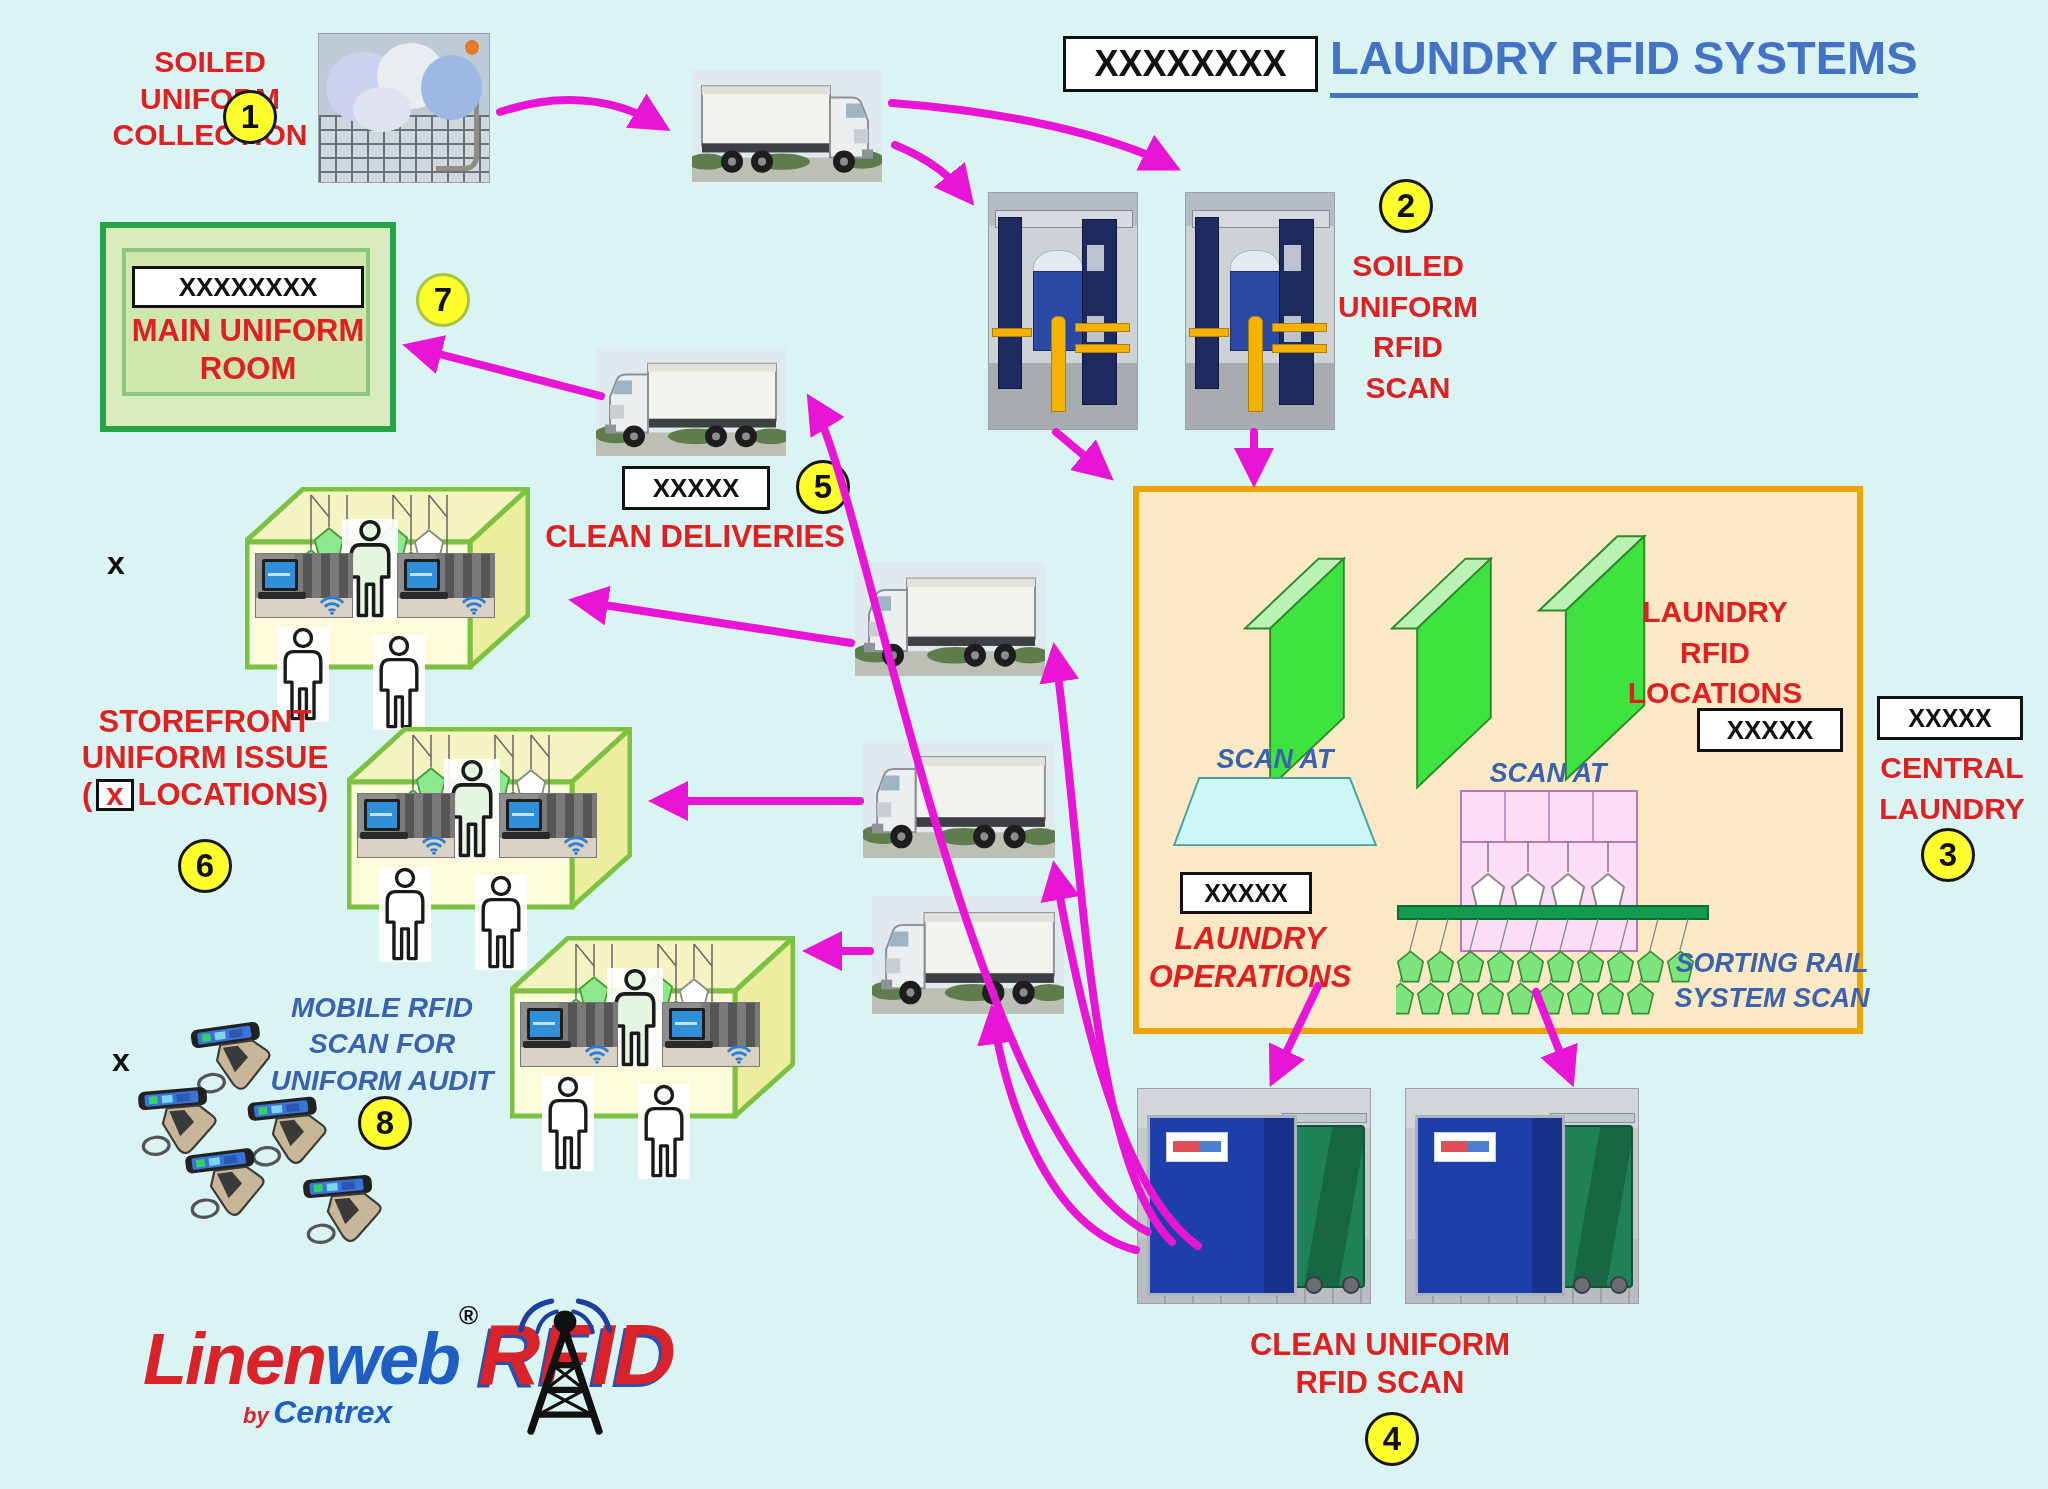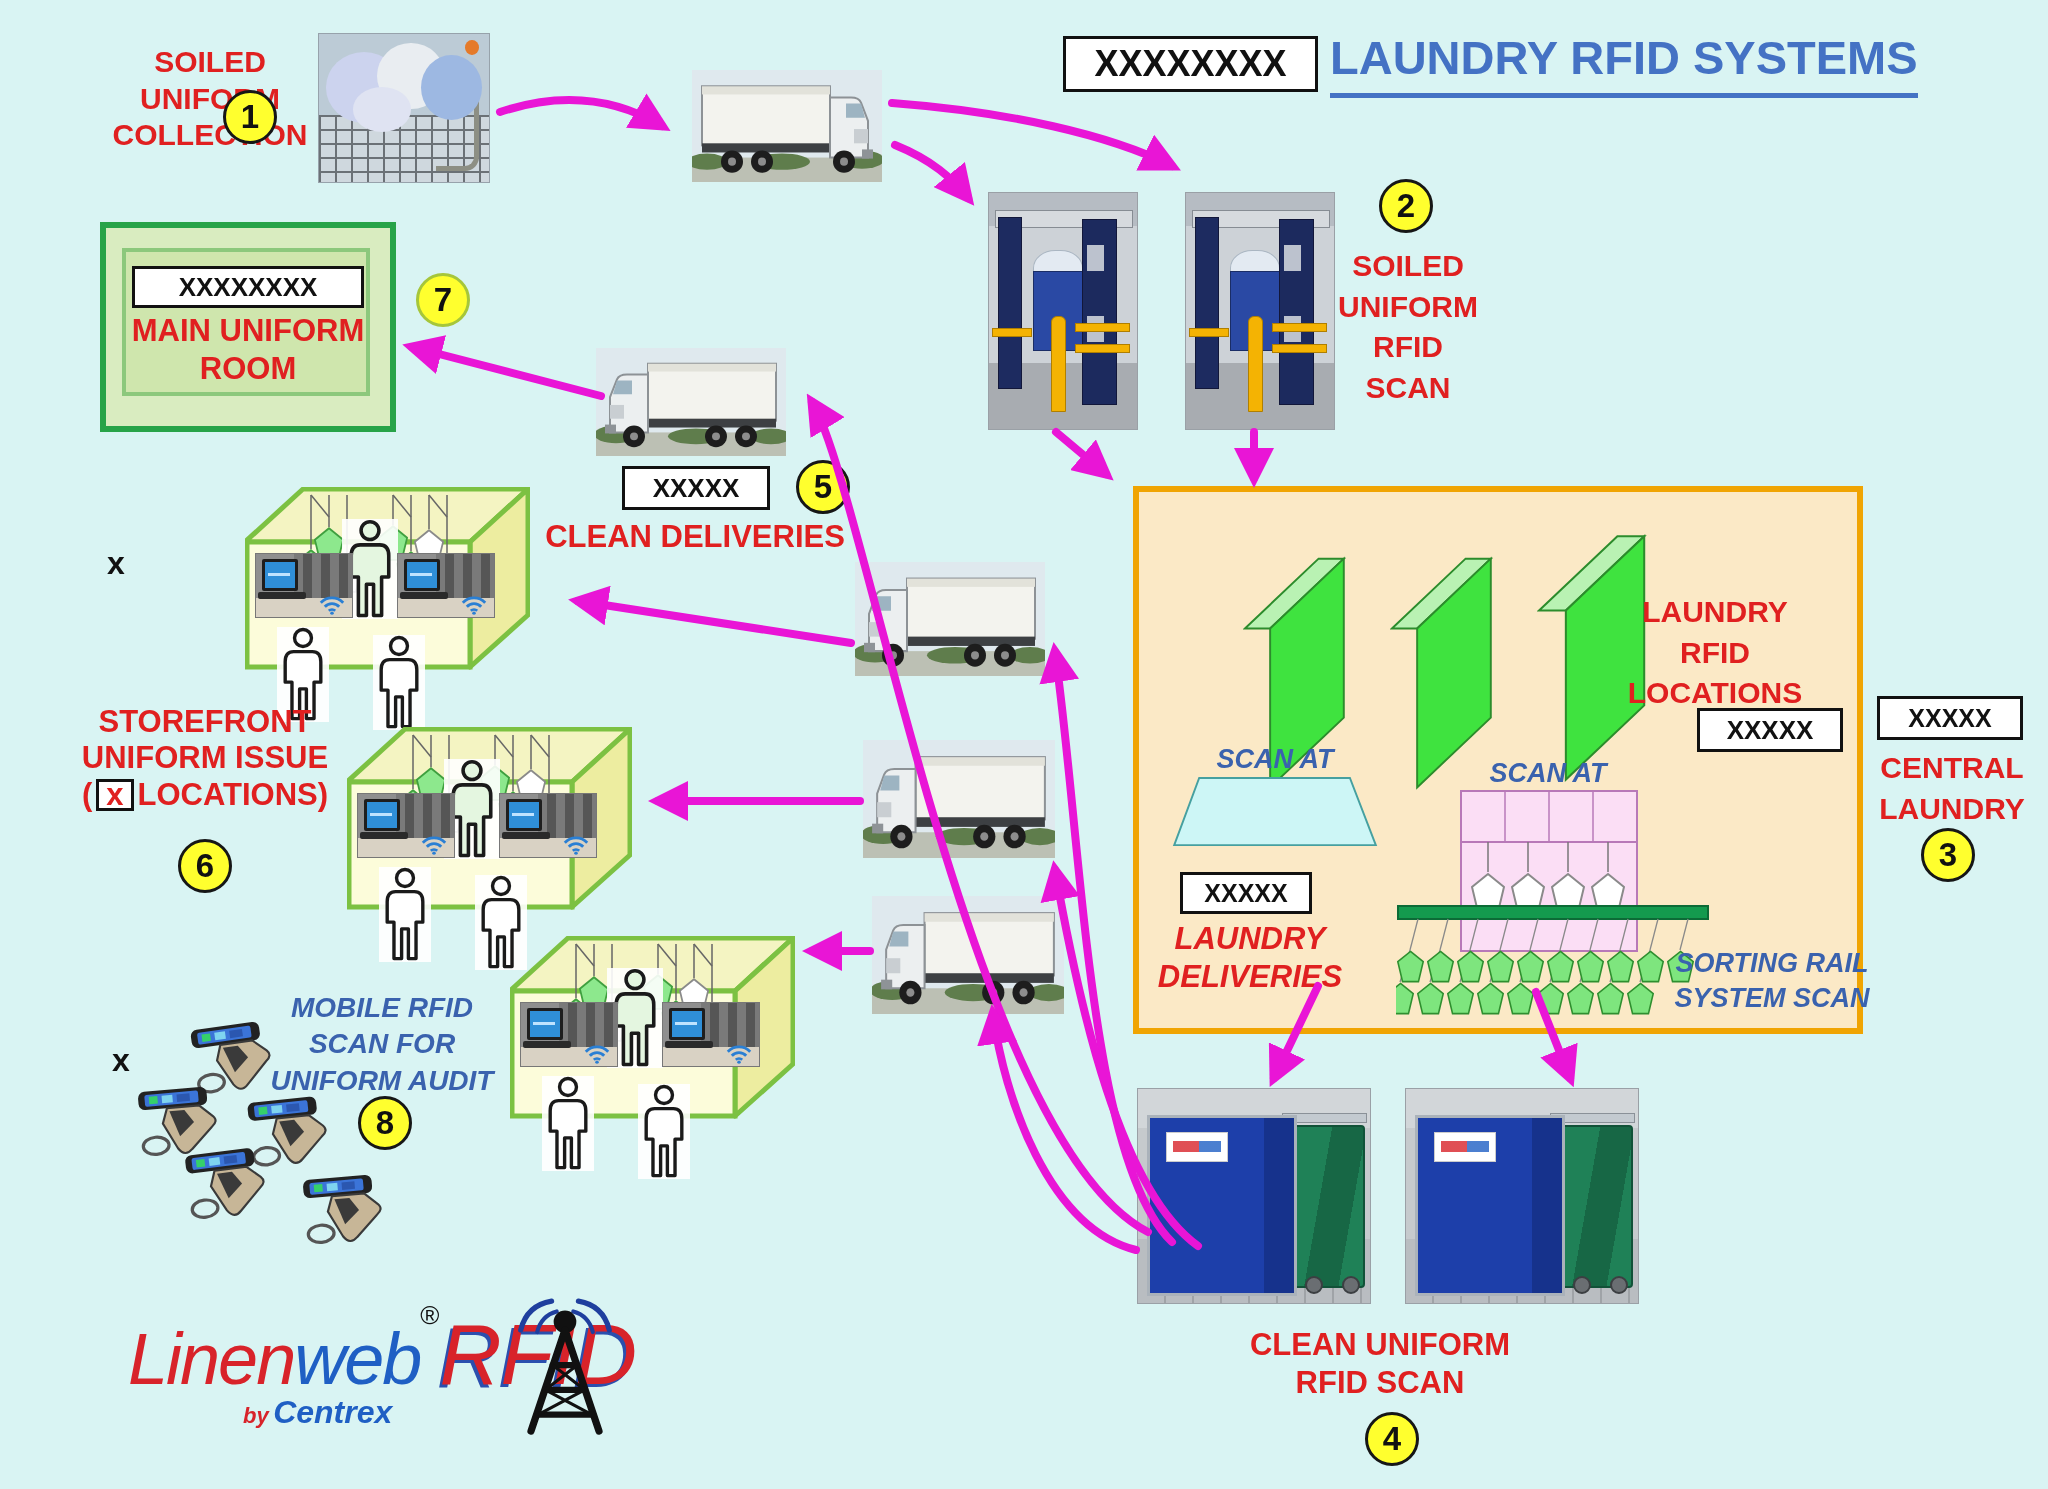--- a/index.html
+++ b/index.html
@@ -57,21 +57,21 @@
       background:repeating-linear-gradient(90deg,#7a7a7a 0 9px,#565656 9px 18px);}
   .laptop .desk{position:absolute;left:0;bottom:0;width:100%;height:30%;background:#d9d2c4;}
   .laptop .scr{position:absolute;left:6px;top:5px;width:36px;height:32px;background:#1e1e1e;border-radius:2px;}
   .laptop .scr i{position:absolute;left:3px;top:3px;right:3px;bottom:3px;background:#2f8fd8;}
   .laptop .scr b{position:absolute;left:6px;top:14px;width:22px;height:3px;background:#bfe3ff;}
   .laptop .base{position:absolute;left:2px;top:38px;width:48px;height:7px;background:#2a2a2a;border-radius:2px;}
   .laptop svg{position:absolute;right:4px;bottom:2px;}
   
   .central-box{position:absolute;background:#fbe9c6;border:6px solid #f0a402;box-sizing:border-box;}
   
-  .logo-line{font-style:italic;font-weight:normal;white-space:nowrap;}
+  .logo-line{font-style:italic;font-weight:bold;white-space:nowrap;margin-left:15px;}
   .logo-linen{color:#d8232a;font-size:72px;letter-spacing:-2px;}
   .logo-web{color:#1f5fc4;font-size:72px;letter-spacing:-2px;}
   .logo-rfid{color:#d8232a;font-size:86px;letter-spacing:-1px;text-shadow:-3px 3px 0 #2b4fae;}
   .logo-reg{color:#111;font-size:26px;vertical-align:60px;font-style:normal;}
   .logo-by{color:#d8232a;font-size:22px;font-style:italic;font-weight:bold;}
   .logo-centrex{color:#1f5fc4;font-size:32px;font-style:italic;font-weight:bold;}
   .xmark{position:absolute;font-weight:bold;color:#111;font-size:32px;}
   .boxed-x{display:inline-block;background:#fff;border:3px solid #111;line-height:26px;padding:0 7px;margin:0 4px;}
 </style>
 </head>
@@ -479,21 +479,21 @@
     <g fill="#ffffff" stroke="#8a8a8a">
       <use href="#tagpent" x="11" y="82" width="34" height="42"></use>
       <use href="#tagpent" x="51" y="82" width="34" height="42"></use>
       <use href="#tagpent" x="91" y="82" width="34" height="42"></use>
       <use href="#tagpent" x="131" y="82" width="34" height="42"></use>
     </g>
   </svg>
   <div class="tag-box" style="left:1180px;top:872px;width:132px;height:42px;font-size:25px;">XXXXX</div>
   <div class="abs red-label" style="left:1140px;top:920px;width:220px;font-size:31px;font-style:italic;">
     <div>LAUNDRY</div>
-    <div>DELIVERIES</div>
+    <div>OPERATIONS</div>
   </div>
   <svg class="abs" style="left:1396px;top:902px;" width="318" height="128" viewBox="0 0 318 128">
     <rect x="2" y="4" width="310" height="13" fill="#149a4e" stroke="#0c6b36" stroke-width="2"></rect>
     <g stroke="#8a8a8a" stroke-width="1.3">
       <line x1="22" y1="17" x2="14" y2="48"></line>
         <line x1="52" y1="17" x2="44" y2="48"></line>
         <line x1="82" y1="17" x2="74" y2="48"></line>
       <line x1="112" y1="17" x2="104" y2="48"></line>
         <line x1="142" y1="17" x2="134" y2="48"></line>
         <line x1="172" y1="17" x2="164" y2="48"></line>

